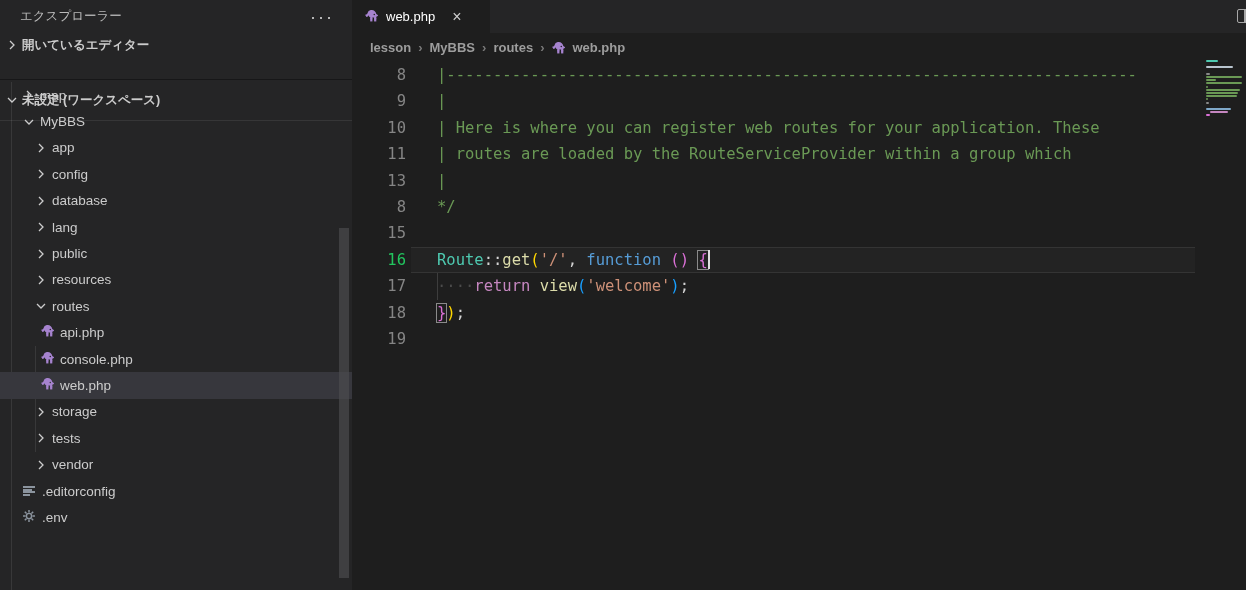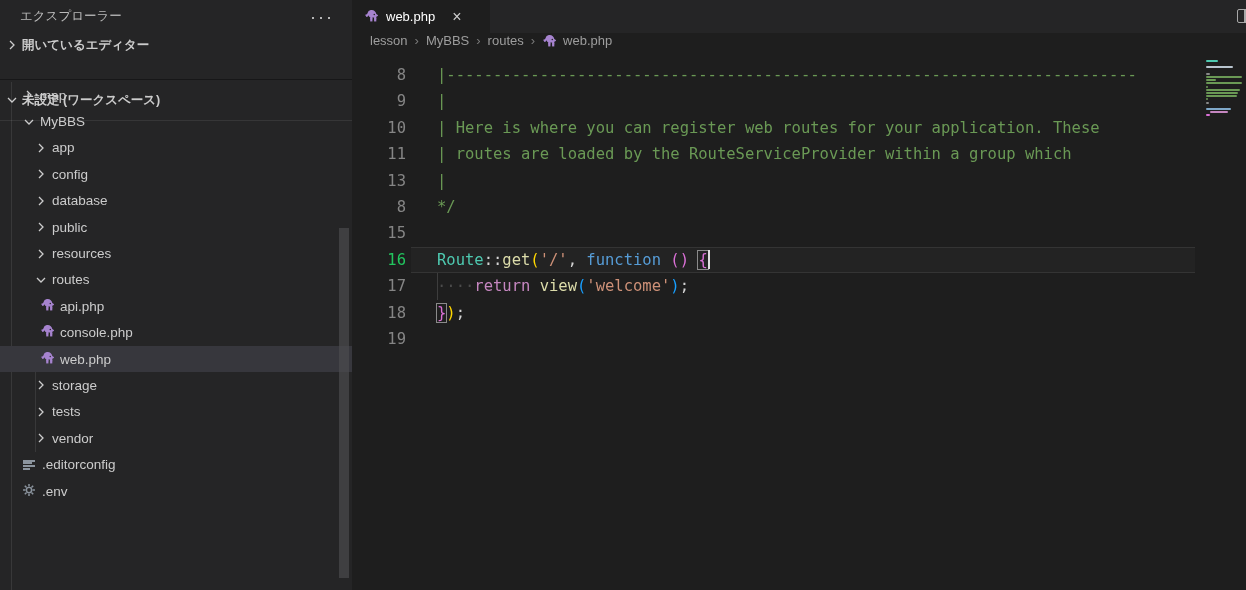--- a/index.html
+++ b/index.html
@@ -29,21 +29,21 @@
   .ic-lines i:nth-child(1){width:12px;} .ic-lines i:nth-child(2){width:9px;} .ic-lines i:nth-child(3){width:12px;} .ic-lines i:nth-child(4){width:7px;}
 
   
   .editor{position:absolute;left:352px;top:0;width:894px;height:590px;background:#1e1e1e;}
   .tabbar{position:relative;height:33px;background:#252526;display:flex;overflow:hidden;}
   .tab{height:33px;background:#1e1e1e;display:flex;align-items:center;padding:0 12px;gap:7px;min-width:138px;cursor:pointer;}
   .tab-label{font-size:13px;color:#ffffff;}
   .tab-close{color:#cccccc;font-size:16px;margin-left:10px;cursor:pointer;line-height:1;}
   .split-icon{position:absolute;right:-7px;top:9px;width:16px;height:14px;border:1.5px solid #a8a8a8;border-radius:2px;}
   .split-icon::after{content:"";position:absolute;left:6px;top:0;bottom:0;width:1.5px;background:#a8a8a8;}
-  .breadcrumb{height:29px;background:#1e1e1e;display:flex;padding-left:18px;font-size:13px;color:#9d9d9d;}
+  .breadcrumb{height:29px;background:#1e1e1e;display:flex;align-items:center;padding-left:18px;font-size:13px;color:#9d9d9d;font-weight:bold;}
   .bc-item{cursor:pointer;}
   .bc-sep{color:#7a7a7a;margin:0 7px;font-size:13px;}
   .bc-icon{margin-right:6px;display:inline-flex;vertical-align:-2px;}
 
   .code{position:absolute;left:0;top:62px;right:0;bottom:0;font-family:"DejaVu Sans Mono", monospace;
     font-size:15.5px;line-height:26.4px;}
   .cline{position:relative;height:26.4px;white-space:pre;}
   .gutter{position:absolute;left:0;top:0;width:54px;text-align:right;color:#858585;}
   .ltext{position:absolute;left:85px;top:0;}
   .hl{position:absolute;left:59px;width:784px;top:0;height:26.4px;background:rgba(255,255,255,0.025);
@@ -109,20 +109,26 @@
         <span class="chev"><svg width="16" height="16" viewBox="0 0 16 16">
             <path d="M6 4l4 4-4 4" fill="none" stroke="#cccccc" stroke-width="1.3"></path>
           </svg></span>
         <span>config</span>
       </div>
       <div class="trow lv2">
         <span class="chev"><svg width="16" height="16" viewBox="0 0 16 16">
             <path d="M6 4l4 4-4 4" fill="none" stroke="#cccccc" stroke-width="1.3"></path>
           </svg></span>
         <span>database</span>
+      </div>
+      <div class="trow lv2">
+        <span class="chev"><svg width="16" height="16" viewBox="0 0 16 16">
+            <path d="M6 4l4 4-4 4" fill="none" stroke="#cccccc" stroke-width="1.3"></path>
+          </svg></span>
+        <span>lang</span>
       </div>
       <div class="trow lv2">
         <span class="chev"><svg width="16" height="16" viewBox="0 0 16 16">
             <path d="M6 4l4 4-4 4" fill="none" stroke="#cccccc" stroke-width="1.3"></path>
           </svg></span>
         <span>public</span>
       </div>
       <div class="trow lv2">
         <span class="chev"><svg width="16" height="16" viewBox="0 0 16 16">
             <path d="M6 4l4 4-4 4" fill="none" stroke="#cccccc" stroke-width="1.3"></path>

